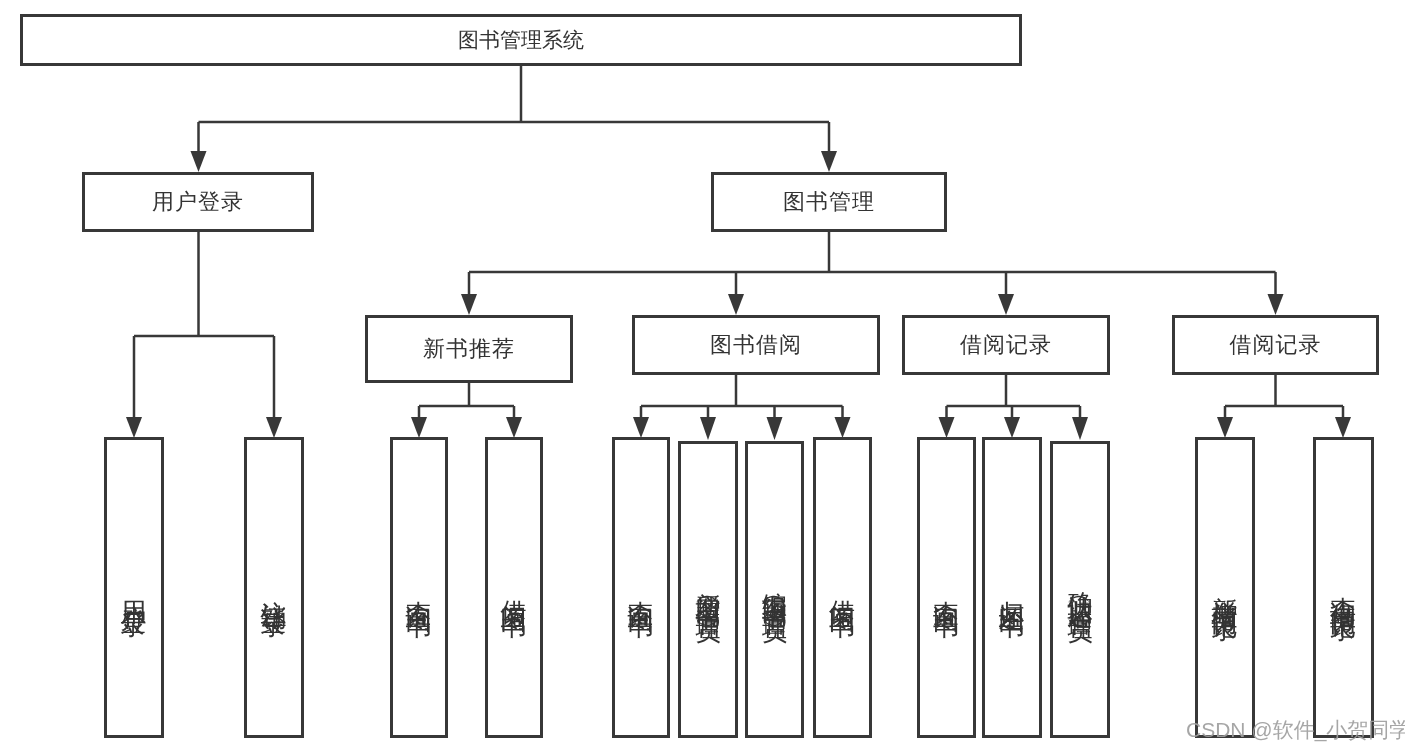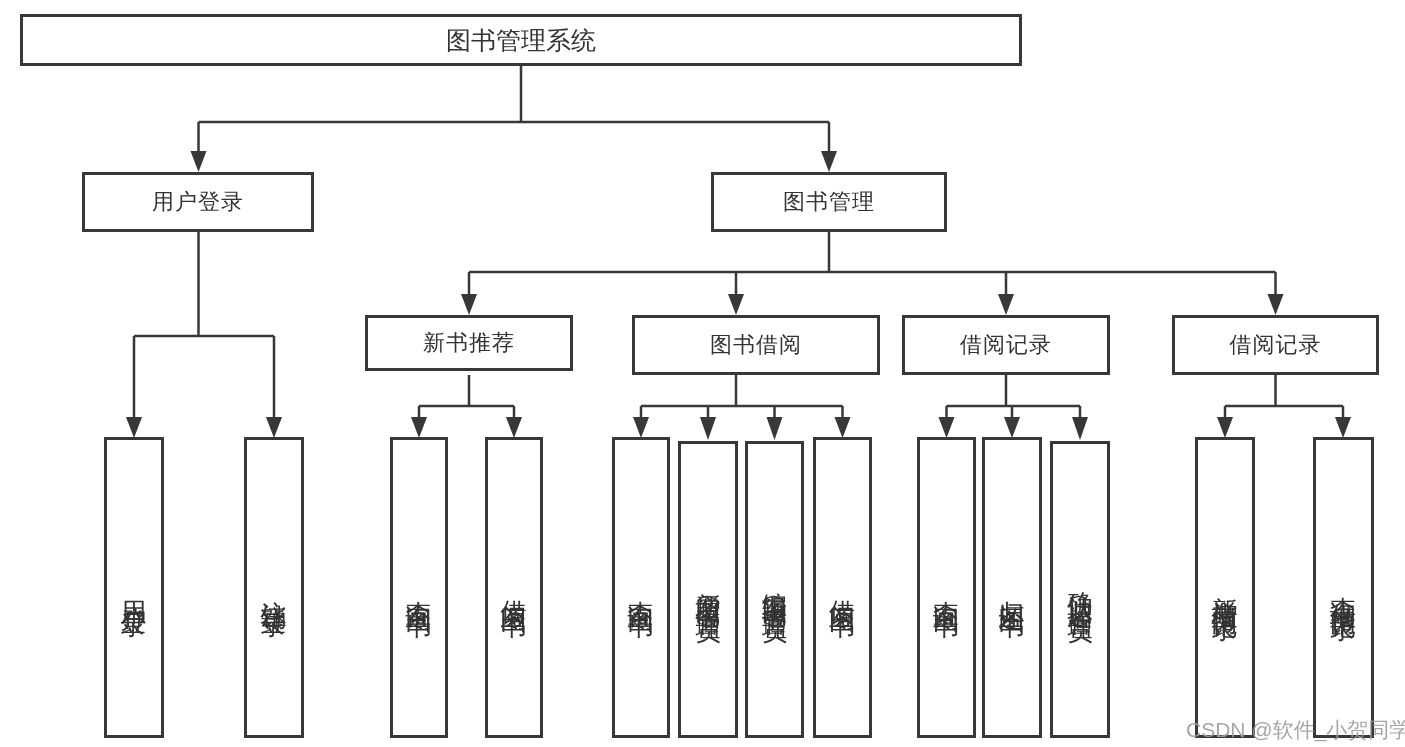--- a/index.html
+++ b/index.html
@@ -7,21 +7,21 @@
     width:1405px;height:747px;position:relative;background:#ffffff;
     font-family:"Liberation Sans","DejaVu Sans",sans-serif;overflow:hidden;
   }
   #connectors{position:absolute;left:0;top:0;z-index:1;}
   .node{
     position:absolute;box-sizing:border-box;background:#ffffff;
     border:3px solid #383838;color:#333333;z-index:2;
     display:flex;align-items:center;justify-content:center;
   }
   .hnode{font-size:22px;letter-spacing:1px;}
-  .rootnode{font-size:25px;}
+  .rootnode{font-size:21px;}
   .leaf span{
     writing-mode:vertical-rl;text-orientation:mixed;
     font-size:26px;letter-spacing:4px;line-height:1;white-space:nowrap;
   }
   .leaf.long span{font-size:25px;letter-spacing:4px;}
   #watermark{
     position:absolute;left:1186px;top:716px;z-index:3;
     font-size:21px;color:rgba(158,158,158,0.92);white-space:nowrap;
   }
 </style>
@@ -59,21 +59,21 @@
     <polygon points="1217,417 1233,417 1225,438"></polygon>
     <polygon points="1335,417 1351,417 1343,438"></polygon>
   </g>
 </svg>
 
 <div class="node rootnode" style="left:20px;top:14px;width:1002px;height:52px;">图书管理系统</div>
 
 <div class="node hnode" style="left:82px;top:172px;width:232px;height:60px;">用户登录</div>
 <div class="node hnode" style="left:711px;top:172px;width:236px;height:60px;">图书管理</div>
 
-<div class="node hnode" style="left:365px;top:315px;width:208px;height:56px;">新书推荐</div>
+<div class="node hnode" style="left:365px;top:315px;width:208px;height:68px;">新书推荐</div>
 <div class="node hnode" style="left:632px;top:315px;width:248px;height:60px;">图书借阅</div>
 <div class="node hnode" style="left:902px;top:315px;width:208px;height:60px;">借阅记录</div>
 <div class="node hnode" style="left:1172px;top:315px;width:207px;height:60px;">借阅记录</div>
 
 <div class="node leaf" style="left:104px;top:437px;width:60px;height:301px;">
   <span>用户登录</span>
 </div>
 <div class="node leaf" style="left:244px;top:437px;width:60px;height:301px;">
   <span>注销登录</span>
 </div>

